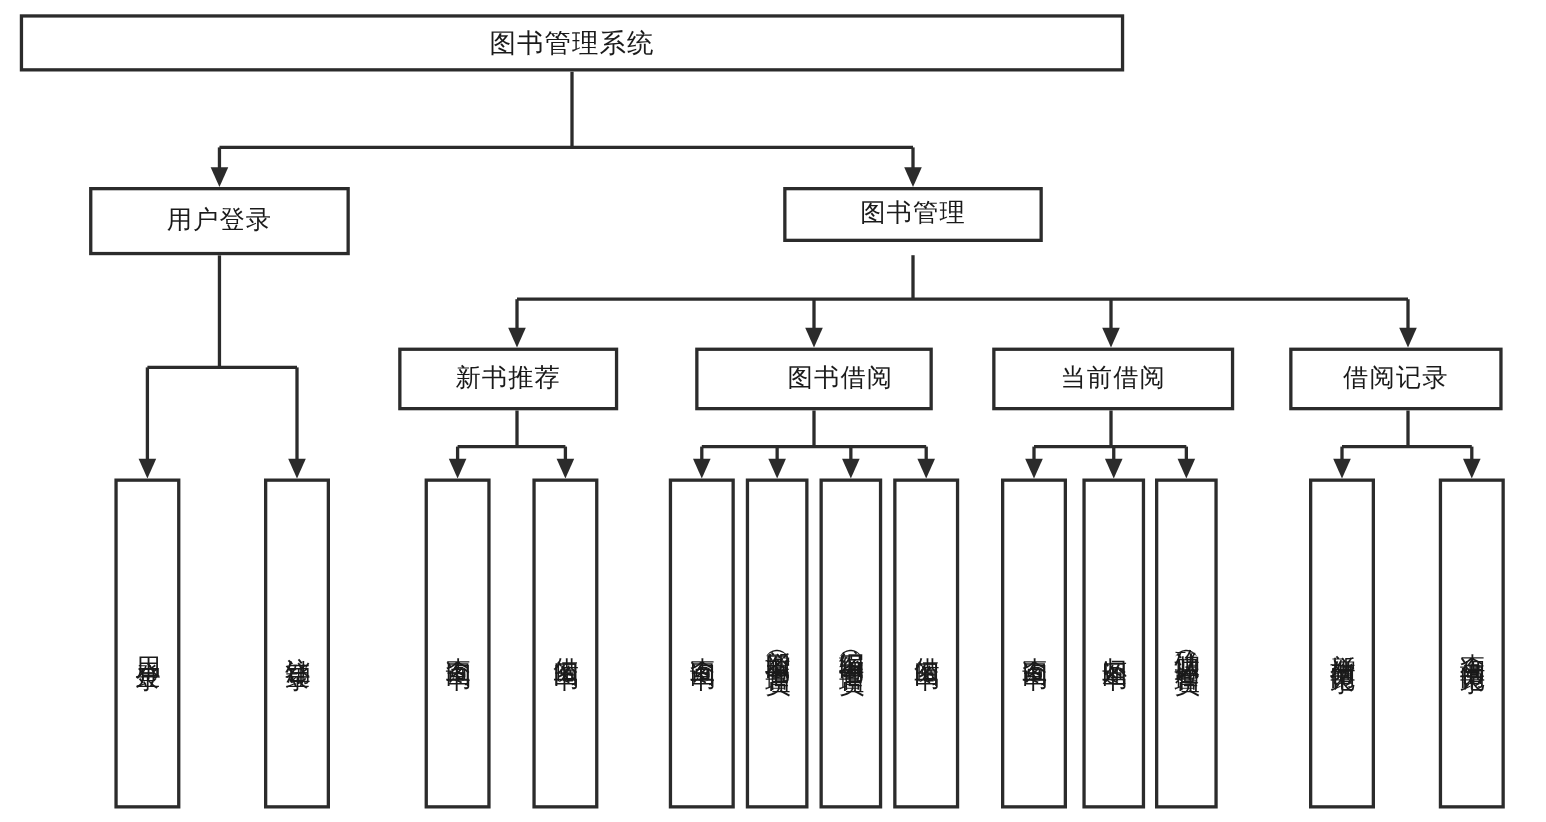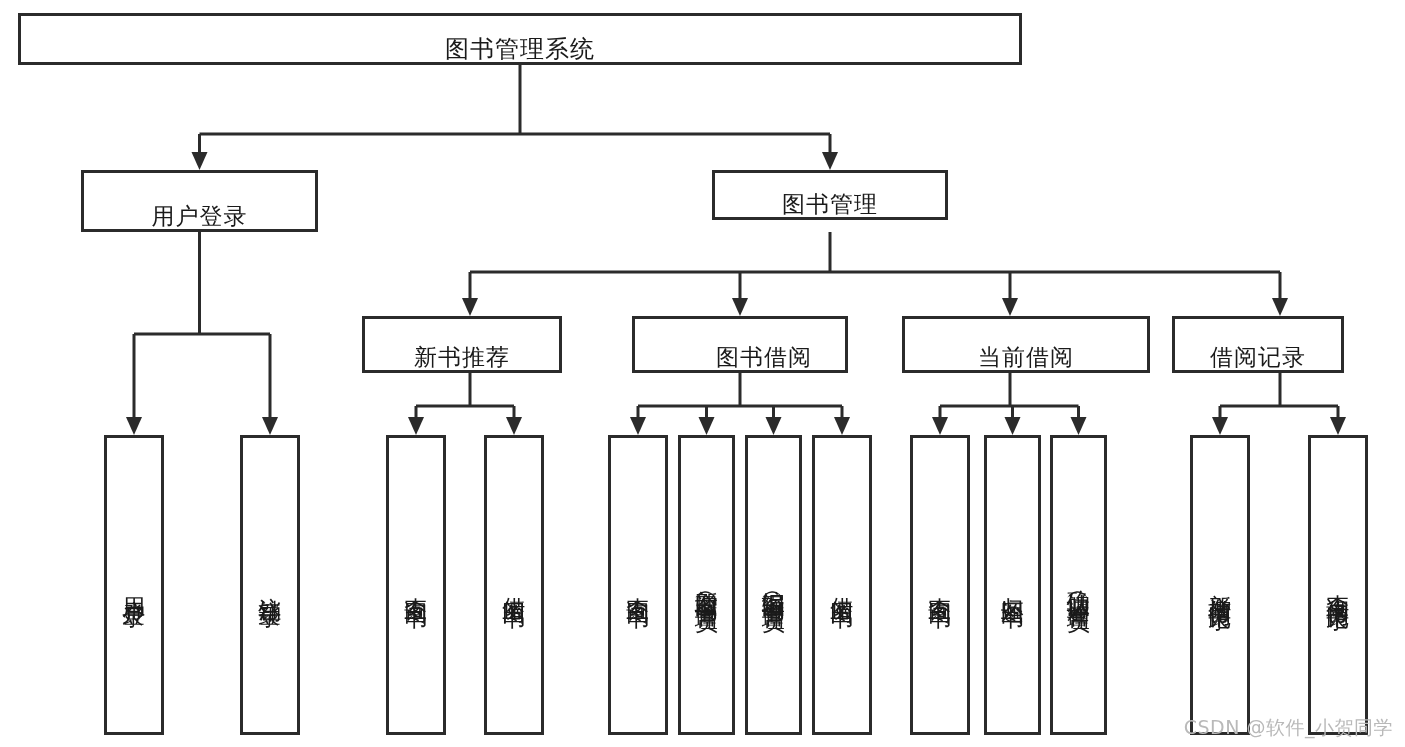--- a/index.html
+++ b/index.html
@@ -24,21 +24,21 @@
     width: 1405px;
     height: 747px;
     pointer-events: none;
   }
   .node {
     position: absolute;
     box-sizing: border-box;
     border: 3px solid #2b2b2b;
     background: #ffffff;
     display: flex;
-    align-items: flex-end;
+    align-items: center;
     justify-content: center;
     color: #1a1a1a;
   }
   .node.horiz {
     font-size: 23px;
     line-height: 1.1;
     letter-spacing: 1px;
   }
   .node.vert {
     writing-mode: vertical-rl;
@@ -136,24 +136,24 @@
       </div>
       <div class="node horiz" id="node-bookmgmt" style="left: 712px; top: 170px; width: 236px; height: 50px; border-color: rgb(43, 43, 43); color: rgb(26, 26, 26);">
         <span class="label">图书管理</span>
       </div>
       <div class="node horiz" id="node-newbook" style="left: 362px; top: 316px; width: 200px; height: 57px; border-color: rgb(43, 43, 43); color: rgb(26, 26, 26);">
         <span class="label">新书推荐</span>
       </div>
       <div class="node horiz" id="node-borrow" style="left: 632px; top: 316px; width: 216px; height: 57px; border-color: rgb(43, 43, 43); color: rgb(26, 26, 26); padding-left: 48px;">
         <span class="label">图书借阅</span>
       </div>
-      <div class="node horiz" id="node-current" style="left: 902px; top: 316px; width: 248px; height: 57px; border-color: rgb(43, 43, 43); color: rgb(26, 26, 26);">
+      <div class="node horiz" id="node-current" style="left: 902px; top: 316px; width: 220px; height: 57px; border-color: rgb(43, 43, 43); color: rgb(26, 26, 26);">
         <span class="label">当前借阅</span>
       </div>
-      <div class="node horiz" id="node-record" style="left: 1172px; top: 316px; width: 172px; height: 57px; border-color: rgb(43, 43, 43); color: rgb(26, 26, 26);">
+      <div class="node horiz" id="node-record" style="left: 1172px; top: 316px; width: 194px; height: 57px; border-color: rgb(43, 43, 43); color: rgb(26, 26, 26);">
         <span class="label">借阅记录</span>
       </div>
       <div class="node vert" id="node-l_login" style="left: 104px; top: 435px; width: 60px; height: 300px; border-color: rgb(43, 43, 43); color: rgb(26, 26, 26);">
         <span class="label">用户登录</span>
       </div>
       <div class="node vert" id="node-l_logout" style="left: 240px; top: 435px; width: 60px; height: 300px; border-color: rgb(43, 43, 43); color: rgb(26, 26, 26);">
         <span class="label">注销登录</span>
       </div>
       <div class="node vert" id="node-n_query" style="left: 386px; top: 435px; width: 60px; height: 300px; border-color: rgb(43, 43, 43); color: rgb(26, 26, 26);">
         <span class="label">查询图书</span>
@@ -182,14 +182,13 @@
       <div class="node vert" id="node-c_confirm" style="left: 1050px; top: 435px; width: 57px; height: 300px; border-color: rgb(43, 43, 43); color: rgb(26, 26, 26);">
         <span class="label">确认归还（管理员）</span>
       </div>
       <div class="node vert" id="node-r_add" style="left: 1190px; top: 435px; width: 60px; height: 300px; border-color: rgb(43, 43, 43); color: rgb(26, 26, 26);">
         <span class="label">新增借阅记录</span>
       </div>
       <div class="node vert" id="node-r_query" style="left: 1308px; top: 435px; width: 60px; height: 300px; border-color: rgb(43, 43, 43); color: rgb(26, 26, 26);">
         <span class="label">查询借阅记录</span>
       </div>
     </div>
-  <div class="watermark">CSDN @软件_小贺同学</div>
 </div>
 
 </body></html>

